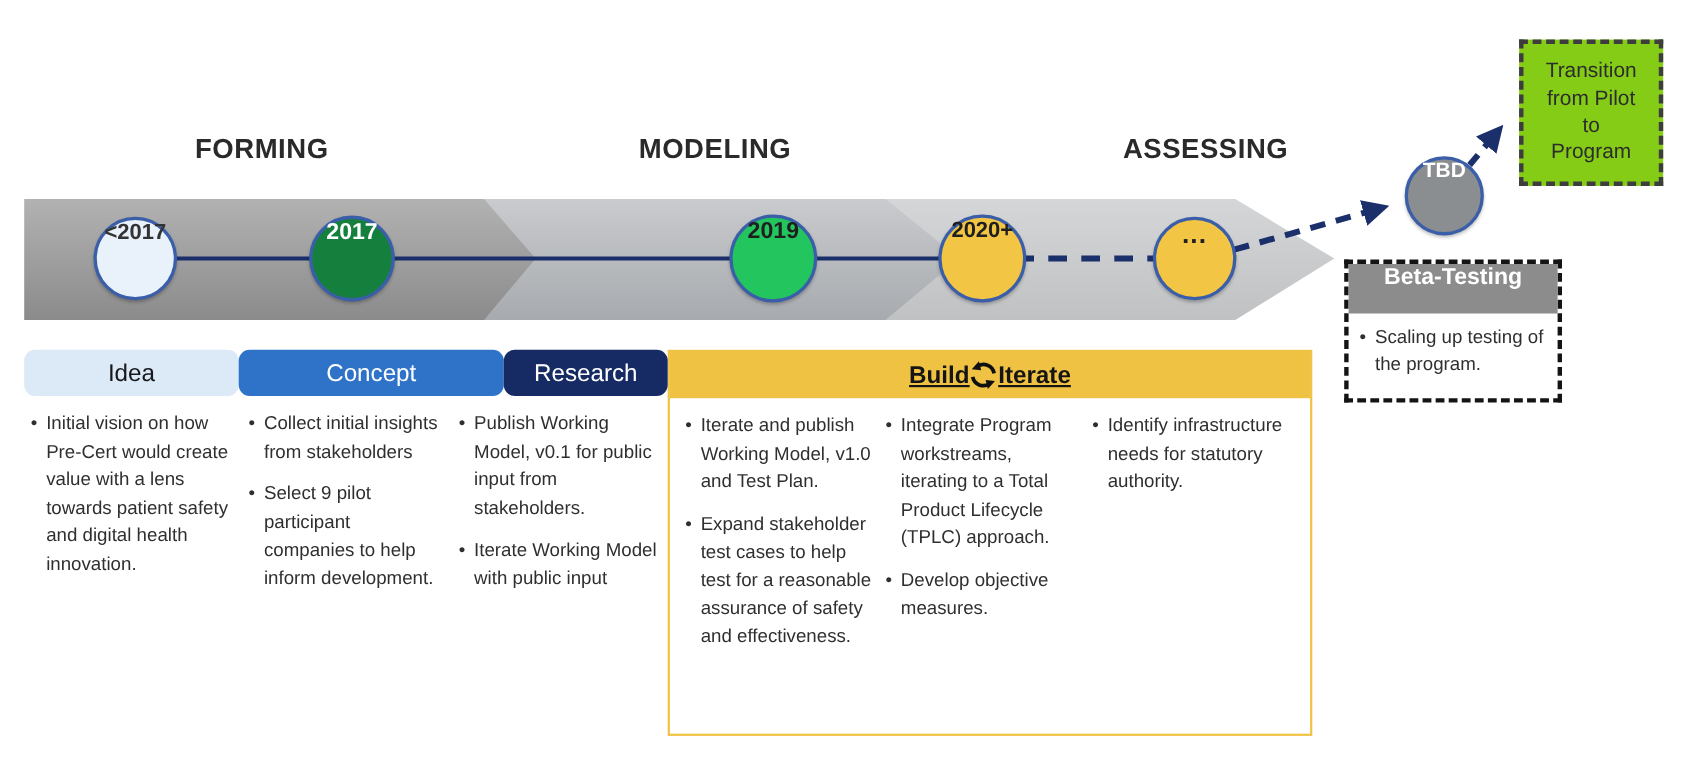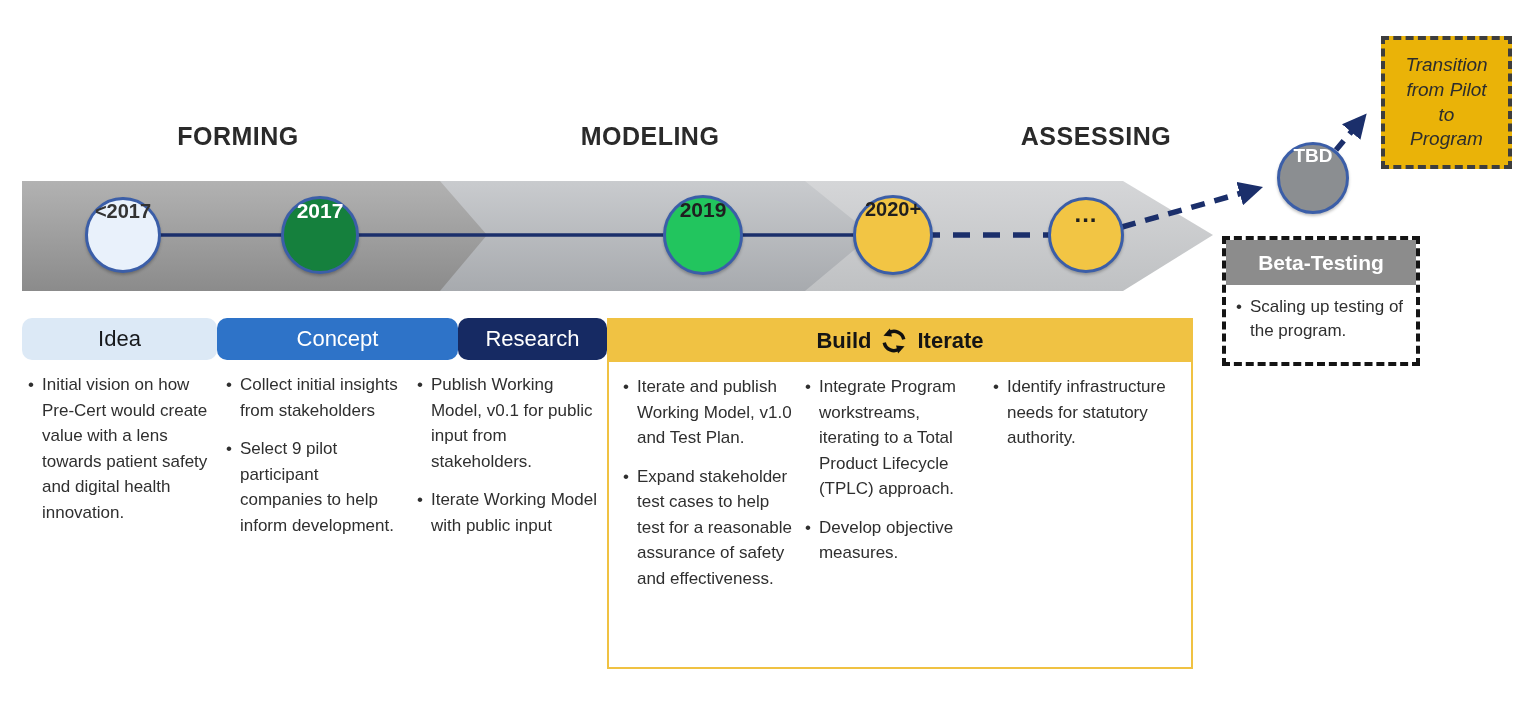--- a/index.html
+++ b/index.html
@@ -20,40 +20,40 @@
   }
   .hdr{
     position:absolute;z-index:3;height:42px;display:flex;align-items:center;
     justify-content:center;font-size:22px;font-weight:normal;box-sizing:border-box;border-radius:10px;
   }
   .build-box{
     position:absolute;z-index:2;box-sizing:border-box;
     border:2px solid #f0c243;background:#ffffff;
   }
   .build-hdr{
-    height:42px;background:#f0c243;color:#151515;display:flex;gap:10px;
-    align-items:center;justify-content:center;font-size:22px;font-weight:bold;
+    height:42px;background:#f0c243;color:#151515;display:flex;
+    align-items:center;justify-content:center;font-size:22px;font-weight:bold;text-decoration:underline;
   }
   .col{
     position:absolute;z-index:3;font-size:17px;line-height:1.5;color:#2f2f2f;
   }
   .bullet{display:flex;gap:8px;margin-bottom:13px;}
   .dot{flex:0 0 auto;}
   .trans-box{
-    position:absolute;z-index:3;box-sizing:border-box;background:#eab308;
+    position:absolute;z-index:3;box-sizing:border-box;background:#84cc16;
     border:4px dashed #3d3d3d;display:flex;align-items:center;justify-content:center;
-    text-align:center;font-style:italic;font-size:19px;line-height:1.3;color:#2d2d2d;
+    text-align:center;font-size:19px;line-height:1.3;color:#2d2d2d;
     padding:22px;
   }
   .beta-box{
     position:absolute;z-index:3;box-sizing:border-box;background:#ffffff;
     border:4px dashed #141414;
   }
   .beta-hdr{
-    height:45px;background:#8c8c8c;color:#ffffff;display:flex;align-items:center;
+    height:45px;background:#8c8c8c;color:#ffffff;display:flex;align-items:flex-start;
     justify-content:center;font-size:21px;font-weight:bold;
   }
   .beta-body{padding:10px 6px 0 10px;font-size:17px;line-height:1.4;color:#2f2f2f;}
   .sync-icon-svg{display:block;}
 </style>
 </head>
 <body>
 
 <div class="canvas">
 

